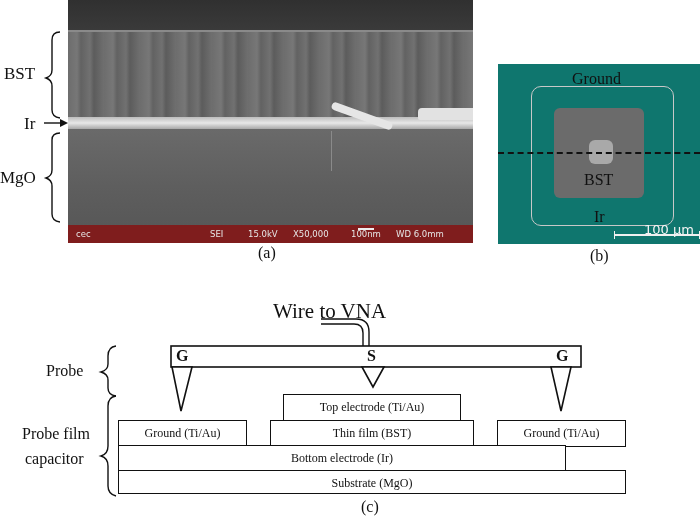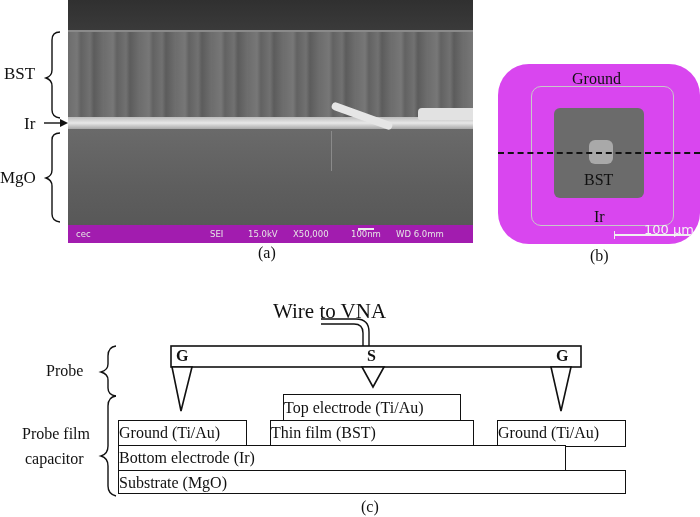--- a/index.html
+++ b/index.html
@@ -11,36 +11,36 @@
   #sem { left:68px; top:0; width:405px; height:243px; overflow:hidden; background:#5a5a5a; }
   #sem .bg { position:absolute; left:0; top:0; width:405px; height:30px; background:linear-gradient(#303030,#3a3a3a); }
   #sem .bst { position:absolute; left:0; top:30px; width:405px; height:88px;
      background: repeating-linear-gradient(90deg,#6d6d6d 0px,#777 9px,#626262 13px,#717171 22px,#5c5c5c 26px,#6f6f6f 36px);
      border-top:2px solid #8a8a8a; }
   #sem .ir { position:absolute; left:0; top:117px; width:405px; height:12px; background:linear-gradient(#bdbdbd,#e8e8e8,#a8a8a8); }
   #sem .mgo { position:absolute; left:0; top:129px; width:405px; height:96px; background:linear-gradient(#6a6a6a,#5e5e5e 60%,#585858); }
   #sem .rod { position:absolute; left:262px; top:112px; width:64px; height:8px; background:#e6e6e6; border-radius:5px; transform:rotate(20deg); }
   #sem .blob { position:absolute; left:350px; top:108px; width:55px; height:12px; background:#e2e2e2; border-radius:4px 0 0 2px; }
   #sem .crack { position:absolute; left:263px; top:131px; width:1px; height:40px; background:#8a8a8a; }
-  #sem .bar { position:absolute; left:0; top:225px; width:405px; height:18px; background:#a21caf; color:#e6e6e6;
+  #sem .bar { position:absolute; left:0; top:225px; width:405px; height:18px; background:#7f1d1d; color:#e6e6e6;
      font-family:"DejaVu Sans","Liberation Sans",sans-serif; font-size:8.5px; line-height:18px; }
   #sem .bar span { position:absolute; top:0; }
   #sem .scale { position:absolute; top:3px; height:2px; background:#eee; }
   
-  #top { left:498px; top:64px; width:202px; height:180px; background:#d946ef; overflow:hidden;border-radius:31px; }
+  #top { left:498px; top:64px; width:202px; height:180px; background:#0f766e; overflow:hidden; }
   #top .ring { position:absolute; left:33px; top:22px; width:141px; height:138px; border:1px solid #c8c8c8; border-radius:10px; }
   #top .pad { position:absolute; left:56px; top:44px; width:90px; height:90px; background:#6b6b6b; border-radius:6px; }
   #top .hole { position:absolute; left:91px; top:76px; width:24px; height:24px; background:#a9a9a9; border-radius:6px; }
   #top .dash { position:absolute; left:0; top:88px; width:202px; height:0; border-top:2px dashed #111; }
   #top .sbar { position:absolute; left:116px; top:170px; width:86px; height:2px; background:#f0f0f0; }
   #top .sbar:before,#top .sbar:after{content:"";position:absolute;top:-3px;width:1px;height:8px;background:#f0f0f0;}
   #top .sbar:before{left:0;} #top .sbar:after{right:0;}
   #top .stext { position:absolute; left:146px; top:158px; font-family:"DejaVu Sans","Liberation Sans",sans-serif; font-size:13px; color:#f4f4f4; }
   
-  .box { position:absolute; border:1.6px solid #111; background:#fff; box-sizing:border-box; text-align:left; font-size:16px; }
+  .box { position:absolute; border:1.6px solid #111; background:#fff; box-sizing:border-box; text-align:center; font-size:12px; }
   .bold { font-weight:bold; font-size:16px; }
   svg { position:absolute; left:0; top:0; }
 </style>
 </head>
 <body>
 
 <div class="abs" id="sem">
   <div class="bg"></div>
   <div class="bst"></div>
   <div class="ir"></div>

